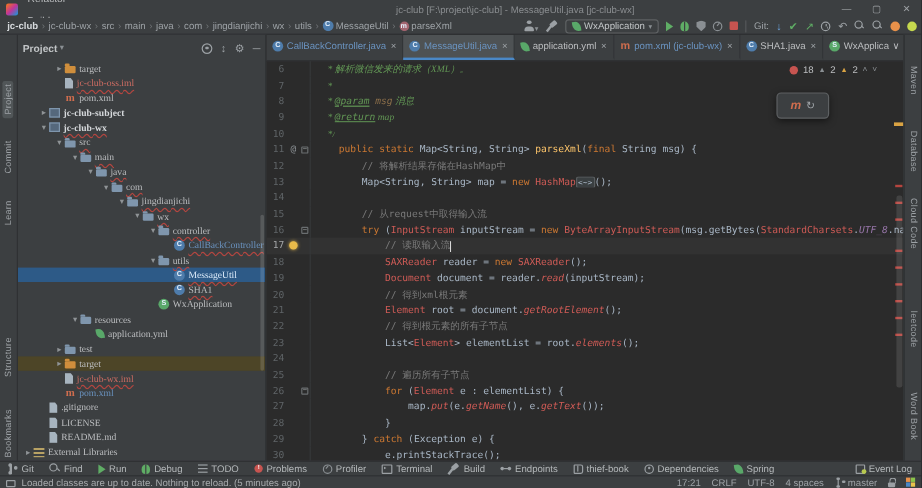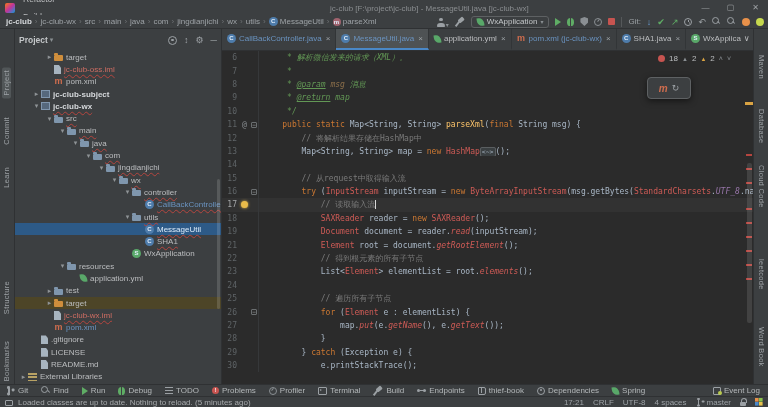--- a/index.html
+++ b/index.html
@@ -38,21 +38,21 @@
   .sl.active{background:#515658;border-radius:2px;padding:3px 0;}
   .sr{position:absolute;left:3px;writing-mode:vertical-rl;font-size:7.5px;color:#9da2a6;letter-spacing:.3px;}
 
   
   .project{position:absolute;left:15px;top:29px;width:207px;bottom:23px;background:#3c3f41;border-right:1px solid #2f3133;overflow:hidden;}
   .phead{height:22px;display:flex;align-items:center;font-size:8.5px;color:#c3c6c8;padding:0 4px;}
   .phead .ptitle{font-weight:bold;margin-right:2px;}
   .phead .chev{color:#8a8f93;font-size:7px;margin-right:auto;}
   .phead .hicon{color:#9da2a6;font-size:9px;margin-left:7px;}
   #tree{position:absolute;left:0;right:0;top:22px;bottom:0;overflow:hidden;}
-  .trow{height:12.3px;display:flex;align-items:center;font-size:8px;color:#bcbec0;white-space:nowrap;}
+  .trow{height:12.3px;display:flex;align-items:center;font-size:8px;color:#bcbec0;white-space:nowrap;font-family:Liberation Serif, serif;}
   .trow .arrow{width:9px;font-size:7px;color:#8f9396;text-align:center;flex-shrink:0;}
   .trow .lbl{margin-left:3px;}
   .trow .lbl.bold{font-weight:bold;color:#d6d9dc;}
   .trow .lbl.mod{color:#6a93c0;}
   .trow .lbl.unv{color:#cf6d63;}
   .trow .lbl.sq{text-decoration:underline wavy #b5453f 1px;text-underline-offset:2px;}
   .trow.sel{background:#2d5a87;}
   .trow.sel .lbl{color:#dcebfa;}
   .trow.hov{background:#4d4527;}
   .pthumb{position:absolute;right:1px;top:150px;width:3px;height:130px;background:rgba(255,255,255,.14);border-radius:2px;}
@@ -69,21 +69,21 @@
   #code{position:absolute;left:0;right:0;top:22px;bottom:0;font-family:"DejaVu Sans Mono",monospace;font-size:8px;}
   .cl{height:13.4px;display:flex;align-items:center;white-space:pre;}
   .cl.cur{background:#323232;}
   .ln{width:17px;flex-shrink:0;text-align:right;color:#5f6467;font-size:8px;padding-right:2px;}
   .cl.cur .ln{color:#a4a6a8;}
   .gic{width:11px;flex-shrink:0;text-align:center;color:#8a8f93;font-size:8px;line-height:10px;}
   .fc{width:9px;flex-shrink:0;text-align:center;color:#8a8f93;font-size:6px;border-right:1px solid #36383a;align-self:stretch;display:flex;align-items:center;justify-content:center;}
   .fm{width:6px;height:6px;border:1px solid #6a6e70;border-radius:1px;line-height:4px;font-size:6px;color:#9a9e9f;text-align:center;}
   .ctext{padding-left:4px;overflow:hidden;white-space:pre;}
   .k{color:#cc7832;} .t{color:#a9b7c6;} .c{color:#7a7a7a;}
-  .d{color:#629755;font-style:italic;}
+  .d{color:#629755;font-style:italic;font-family:Liberation Serif, serif;}
   .dt{color:#629755;font-style:italic;text-decoration:underline;}
   .dv{color:#8c6f4a;font-style:italic;}
   .m{color:#ffc66b;}
   .e{color:#cf5b56;text-decoration:underline wavy #9e2927 1px;text-underline-offset:2px;}
   .ei{color:#cf5b56;font-style:italic;text-decoration:underline wavy #9e2927 1px;text-underline-offset:2px;}
   .p{color:#9876aa;font-style:italic;}
   .fold{background:#3a3f41;border:1px solid #5a5e60;border-radius:2px;font-size:6.5px;color:#a9b7c6;padding:0 1px;}
   .caret{display:inline-block;width:1px;height:9px;background:#d8d8d8;vertical-align:middle;}
 
   .inspect{position:absolute;right:22px;top:3px;display:flex;align-items:center;gap:4px;
@@ -482,20 +482,21 @@
         <div class="cl"><span class="ln">10</span><span class="gic"></span><span class="fc"></span><span class="ctext"><span class="d">     */</span></span></div>
         <div class="cl"><span class="ln">11</span><span class="gic">@</span><span class="fc"><span class="fm">−</span></span><span class="ctext"><span class="t">    </span><span class="k">public static </span><span class="t">Map&lt;String, String&gt; </span><span class="m">parseXml</span><span class="t">(</span><span class="k">final</span><span class="t"> String msg) {</span></span></div>
         <div class="cl"><span class="ln">12</span><span class="gic"></span><span class="fc"></span><span class="ctext"><span class="c">        // 将解析结果存储在HashMap中</span></span></div>
         <div class="cl"><span class="ln">13</span><span class="gic"></span><span class="fc"></span><span class="ctext"><span class="t">        Map&lt;String, String&gt; map = </span><span class="k">new</span><span class="t"> </span><span class="e">HashMap</span><span class="fold">&lt;~&gt;</span><span class="t">();</span></span></div>
         <div class="cl"><span class="ln">14</span><span class="gic"></span><span class="fc"></span><span class="ctext"></span></div>
         <div class="cl"><span class="ln">15</span><span class="gic"></span><span class="fc"></span><span class="ctext"><span class="c">        // 从request中取得输入流</span></span></div>
         <div class="cl"><span class="ln">16</span><span class="gic"></span><span class="fc"><span class="fm">−</span></span><span class="ctext"><span class="t">        </span><span class="k">try</span><span class="t"> (</span><span class="e">InputStream</span><span class="t"> inputStream = </span><span class="k">new</span><span class="t"> </span><span class="e">ByteArrayInputStream</span><span class="t">(msg.getBytes(</span><span class="e">StandardCharsets</span><span class="t">.</span><span class="p">UTF_8</span><span class="t">.nam</span></span></div>
         <div class="cl cur"><span class="ln">17</span><span class="gic"><span class="mi mi-bulb"></span></span><span class="fc"></span><span class="ctext"><span class="c">            // 读取输入流</span><span class="caret"></span></span></div>
         <div class="cl"><span class="ln">18</span><span class="gic"></span><span class="fc"></span><span class="ctext"><span class="t">            </span><span class="e">SAXReader</span><span class="t"> reader = </span><span class="k">new</span><span class="t"> </span><span class="e">SAXReader</span><span class="t">();</span></span></div>
         <div class="cl"><span class="ln">19</span><span class="gic"></span><span class="fc"></span><span class="ctext"><span class="t">            </span><span class="e">Document</span><span class="t"> document = reader.</span><span class="ei">read</span><span class="t">(inputStream);</span></span></div>
+        <div class="cl"><span class="ln">20</span><span class="gic"></span><span class="fc"></span><span class="ctext"><span class="c">            // 得到xml根元素</span></span></div>
         <div class="cl"><span class="ln">21</span><span class="gic"></span><span class="fc"></span><span class="ctext"><span class="t">            </span><span class="e">Element</span><span class="t"> root = document.</span><span class="ei">getRootElement</span><span class="t">();</span></span></div>
         <div class="cl"><span class="ln">22</span><span class="gic"></span><span class="fc"></span><span class="ctext"><span class="c">            // 得到根元素的所有子节点</span></span></div>
         <div class="cl"><span class="ln">23</span><span class="gic"></span><span class="fc"></span><span class="ctext"><span class="t">            List&lt;</span><span class="e">Element</span><span class="t">&gt; elementList = root.</span><span class="ei">elements</span><span class="t">();</span></span></div>
         <div class="cl"><span class="ln">24</span><span class="gic"></span><span class="fc"></span><span class="ctext"></span></div>
         <div class="cl"><span class="ln">25</span><span class="gic"></span><span class="fc"></span><span class="ctext"><span class="c">            // 遍历所有子节点</span></span></div>
         <div class="cl"><span class="ln">26</span><span class="gic"></span><span class="fc"><span class="fm">−</span></span><span class="ctext"><span class="t">            </span><span class="k">for</span><span class="t"> (</span><span class="e">Element</span><span class="t"> e : elementList) {</span></span></div>
         <div class="cl"><span class="ln">27</span><span class="gic"></span><span class="fc"></span><span class="ctext"><span class="t">                map.</span><span class="ei">put</span><span class="t">(e.</span><span class="ei">getName</span><span class="t">(), e.</span><span class="ei">getText</span><span class="t">());</span></span></div>
         <div class="cl"><span class="ln">28</span><span class="gic"></span><span class="fc"></span><span class="ctext"><span class="t">            }</span></span></div>
         <div class="cl"><span class="ln">29</span><span class="gic"></span><span class="fc"></span><span class="ctext"><span class="t">        } </span><span class="k">catch</span><span class="t"> (Exception e) {</span></span></div>
         <div class="cl"><span class="ln">30</span><span class="gic"></span><span class="fc"></span><span class="ctext"><span class="t">            e.printStackTrace();</span></span></div>

